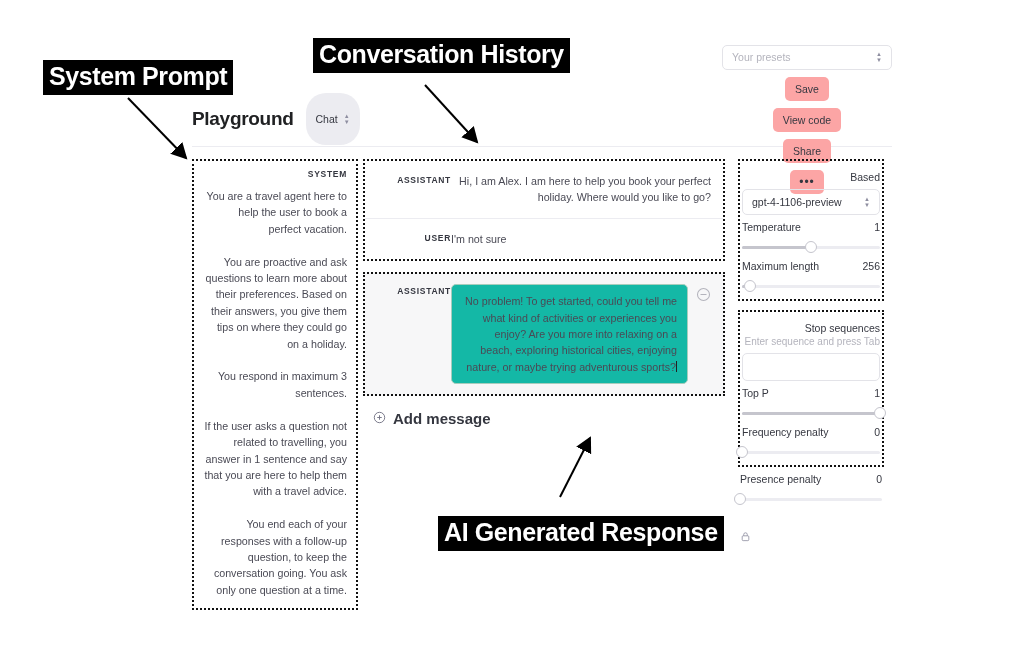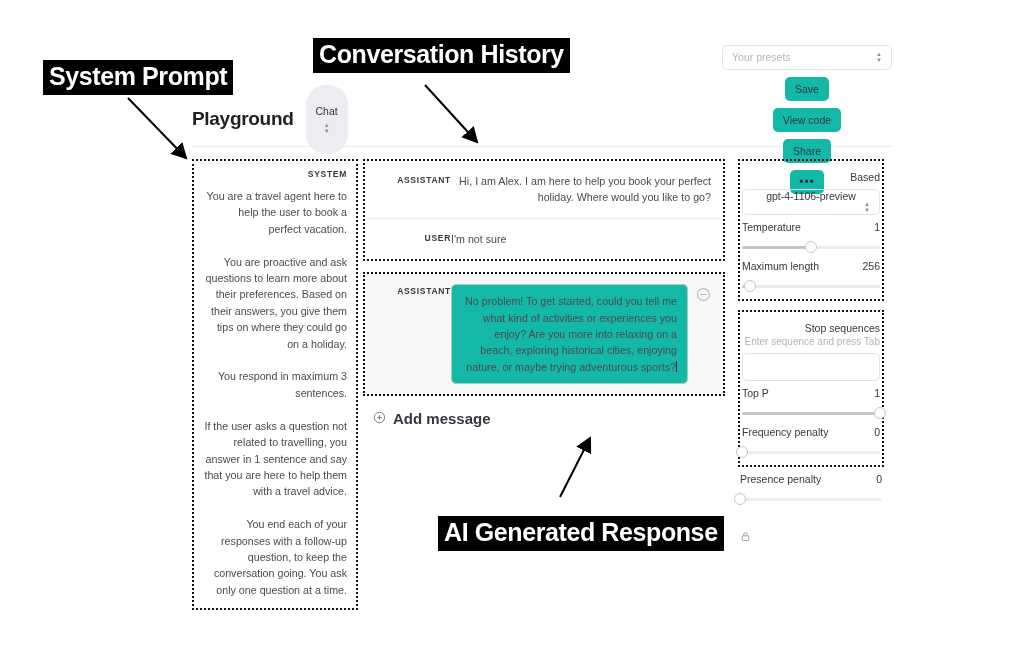--- a/index.html
+++ b/index.html
@@ -13,34 +13,34 @@
   #root { position: relative; width: 1024px; height: 659px; }
 
   
   .app { position: absolute; left: 192px; top: 100px; width: 700px; }
 
   .topbar { display: flex; align-items: center; height: 38px; }
   .pg-title { font-size: 19px; font-weight: bold; letter-spacing: -0.3px; color: #202123; }
   .mode-pill {
     margin-left: 12px; display: flex; align-items: center; gap: 6px;
     background: #ececf1; border-radius: 20px; padding: 20px 10px;
-    font-size: 10.5px; color: #353740; flex-direction: column;
+    font-size: 10.5px; color: #353740;
   }
   .spin { display: flex; flex-direction: column; gap: 1px; align-items: center; color: #8e8ea0; }
   .spin i { font-style: normal; font-size: 6px; line-height: 5px; }
 
   .topbar-right { margin-left: auto; display: flex; align-items: center; gap: 7px; flex-direction: column; }
   .presets {
     width: 170px; height: 25px; border: 1px solid #e3e3e8; border-radius: 5px;
     display: flex; align-items: center; padding: 0 9px;
     font-size: 10.5px; color: #b4b4bd;
   }
   .presets .spin { margin-left: auto; }
   .btn {
-    height: 24px; padding: 0 10px; background: #14b8a6; border: none; border-radius: 5px;
+    height: 24px; padding: 0 10px; background: #fca5a5; border: none; border-radius: 5px;
     font-size: 10.5px; color: #353740; font-family: inherit;
     display: flex; align-items: center; justify-content: center; cursor: pointer;
   }
   .btn.dots { padding: 0 9px; letter-spacing: 1px; font-size: 12px; }
   .topdivider { height: 1px; background: #ececf1; margin-top: 8px; }
 
   
   .body { display: flex; gap: 5px; margin-top: 12px; align-items: flex-start; text-align: right; }
 
   .sys-col { width: 166px; }
@@ -71,21 +71,21 @@
   .side { width: 146px; margin-left: 8px; }
   .side-group { border: 2px dotted #111; padding: 4px 0 6px; }
   .side-group + .side-group { margin-top: 9px; }
   .fld { padding: 6px 2px 0; }
   .fld-row { display: flex; align-items: baseline; }
   .fld-label { font-size: 10.5px; color: #353740; }
   .fld-val { margin-left: auto; font-size: 10.5px; color: #353740; }
   .fld-sub { font-size: 10px; color: #b4b4bd; margin-top: 2px; }
   .select {
     margin-top: 6px; height: 26px; border: 1px solid #e3e3e8; border-radius: 5px;
-    display: flex; align-items: center; padding: 0 9px; font-size: 10.5px; color: #353740; flex-direction: column;
+    display: flex; align-items: center; padding: 0 9px; font-size: 10.5px; color: #353740;
   }
   .select .spin { margin-left: auto; }
   .textbox { margin-top: 6px; height: 28px; border: 1px solid #e3e3e8; border-radius: 5px; }
 
   .slider { position: relative; height: 14px; margin-top: 7px; }
   .track { position: absolute; top: 6px; left: 0; right: 0; height: 3px; border-radius: 2px; background: #ececf1; }
   .fill { position: absolute; top: 6px; left: 0; height: 3px; border-radius: 2px; background: #c5c5cd; }
   .thumb {
     position: absolute; top: 1px; width: 12px; height: 12px; border-radius: 50%;
     background: #fff; border: 1px solid #c5c5cd; transform: translateX(-6px);

